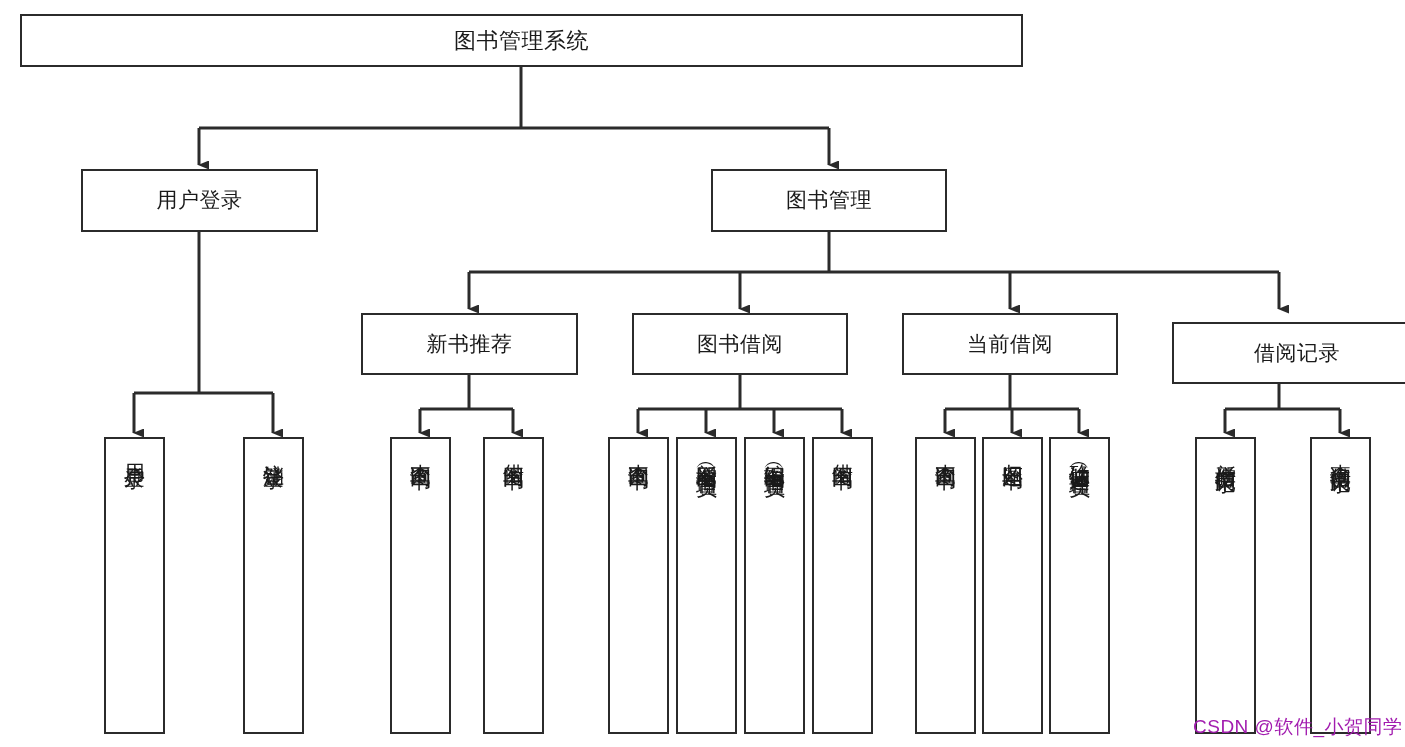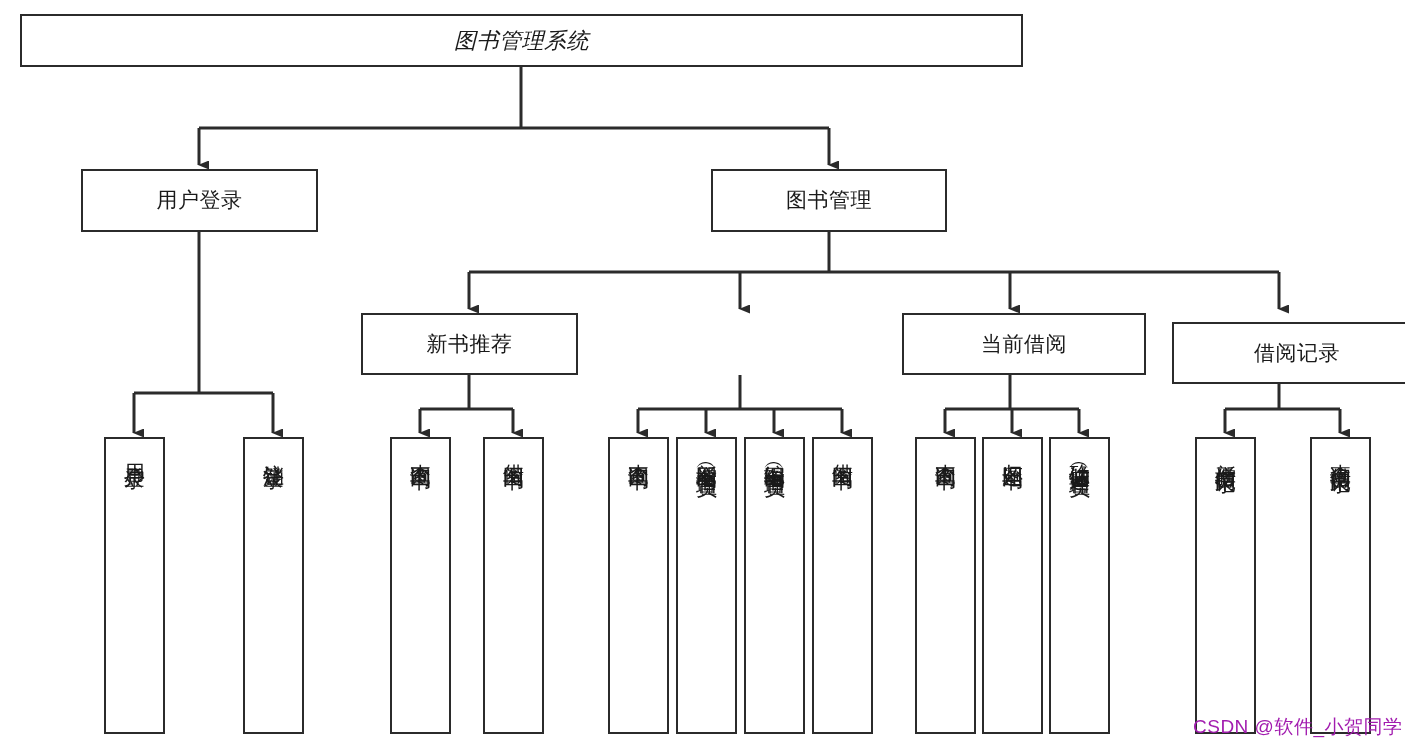--- a/index.html
+++ b/index.html
@@ -43,21 +43,20 @@
     line-height: 1.18;
     white-space: nowrap;
   }
   
   .node.horiz .label {
     font-size: 21px;
     letter-spacing: 0.5px;
   }
   .node.root .label {
     font-size: 22px;
-    font-style: italic;
   }
   
   .node.vert {
     align-items: flex-start;
     justify-content: center;
     padding-top: 8px;
   }
   .node.vert .label {
     writing-mode: vertical-rl;
     text-orientation: upright;
@@ -131,21 +130,24 @@
   <div class="node horiz" style="left: 81px; top: 169px; width: 237px; height: 63px;">
     <span class="label">用户登录</span>
   </div>
   <div class="node horiz" style="left: 361px; top: 313px; width: 217px; height: 62px;">
     <span class="label">新书推荐</span>
   </div>
 
   <div class="node horiz" style="left: 711px; top: 169px; width: 236px; height: 63px;">
     <span class="label">图书管理</span>
   </div>
-  <div class="node horiz" style="left: 902px; top: 313px; width: 244px; height: 62px;">
+  <div class="node horiz" style="left: 632px; top: 313px; width: 216px; height: 62px;">
+    <span class="label">图书借阅</span>
+  </div>
+  <div class="node horiz" style="left: 902px; top: 313px; width: 216px; height: 62px;">
     <span class="label">当前借阅</span>
   </div>
   <div class="node horiz" style="left: 1172px; top: 322px; width: 250px; height: 62px;">
     <span class="label">借阅记录</span>
   </div>
 
   <div class="node vert" style="left: 104px; top: 437px; width: 61px; height: 297px;">
     <span class="label">用户登录</span>
   </div>
   <div class="node vert" style="left: 243px; top: 437px; width: 61px; height: 297px;">

